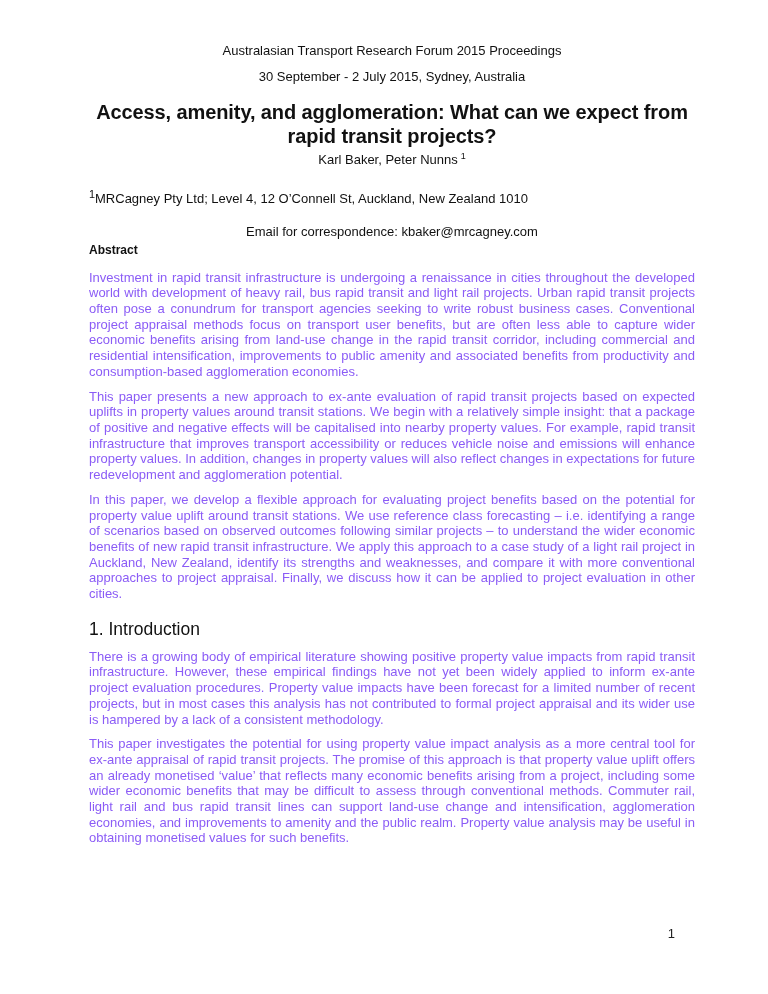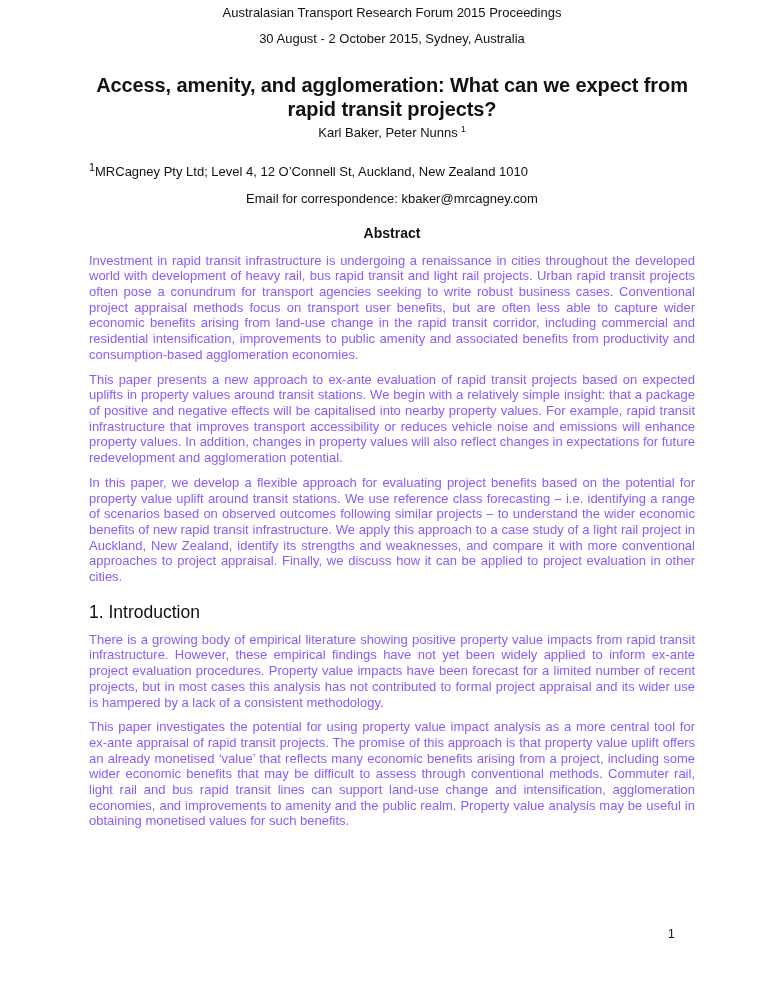--- a/index.html
+++ b/index.html
@@ -10,40 +10,39 @@
   body {
     height: 994px;
     position: relative;
     font-family: "Liberation Sans", "DejaVu Sans", sans-serif;
     color: #111111;
     overflow: hidden;
   }
   .page {
     width: 606px;
     margin-left: 89px;
+    padding-top: 38px;
   }
   .conf-header { text-align: center; font-size: 13px; }
   .conf-header .hline { display: block; line-height: 26px; }
   .paper-title {
-    margin-top: 21px;
+    margin-top: 10px;
     font-size: 20px;
     font-weight: bold;
     line-height: 24px;
     text-align: center;
     letter-spacing: -0.1px;
   }
   .byline { margin-top: 0; text-align: center; font-size: 13px; line-height: 16px; }
   .byline sup { font-size: 9px; vertical-align: super; }
   .authors sup { margin-left: 3px; }
   .affiliation { margin-top: 18px; text-align: left; font-size: 13px; line-height: 16px; }
-  .email { margin-top: 10px; text-align: center; font-size: 13px; line-height: 16px; }
+  .email { margin-top: 16px; text-align: center; font-size: 13px; line-height: 16px; }
   .abstract-heading {
-    margin-top: 16px;
-    text-align: center;
-    font-size: 14px;
+    font-size: 12px;
     font-weight: bold;
     line-height: 21px;
   }
   .body-para {
     margin-top: 9px;
     font-size: 13px;
     line-height: 15.7px;
     text-align: justify;
     color: #8b5cf6;
   }
@@ -62,21 +61,21 @@
     color: #222222;
   }
 </style>
 </head>
 <body>
 
 <div class="page">
 
   <div class="conf-header">
     <span class="hline">Australasian Transport Research Forum 2015 Proceedings</span>
-    <span class="hline">30 August - 2 October 2015, Sydney, Australia</span>
+    <span class="hline">30 September - 2 July 2015, Sydney, Australia</span>
   </div>
 
   <h1 class="paper-title">Access, amenity, and agglomeration: What can we expect from rapid transit projects?</h1>
 
   <div class="byline authors"><span>Karl Baker, Peter Nunns</span><sup>1</sup></div>
 
   <div class="affiliation"><sup>1</sup><span>MRCagney Pty Ltd; Level 4, 12 O’Connell St, Auckland, New Zealand 1010</span></div>
 
   <div class="email">Email for correspondence: kbaker@mrcagney.com</div>
 

